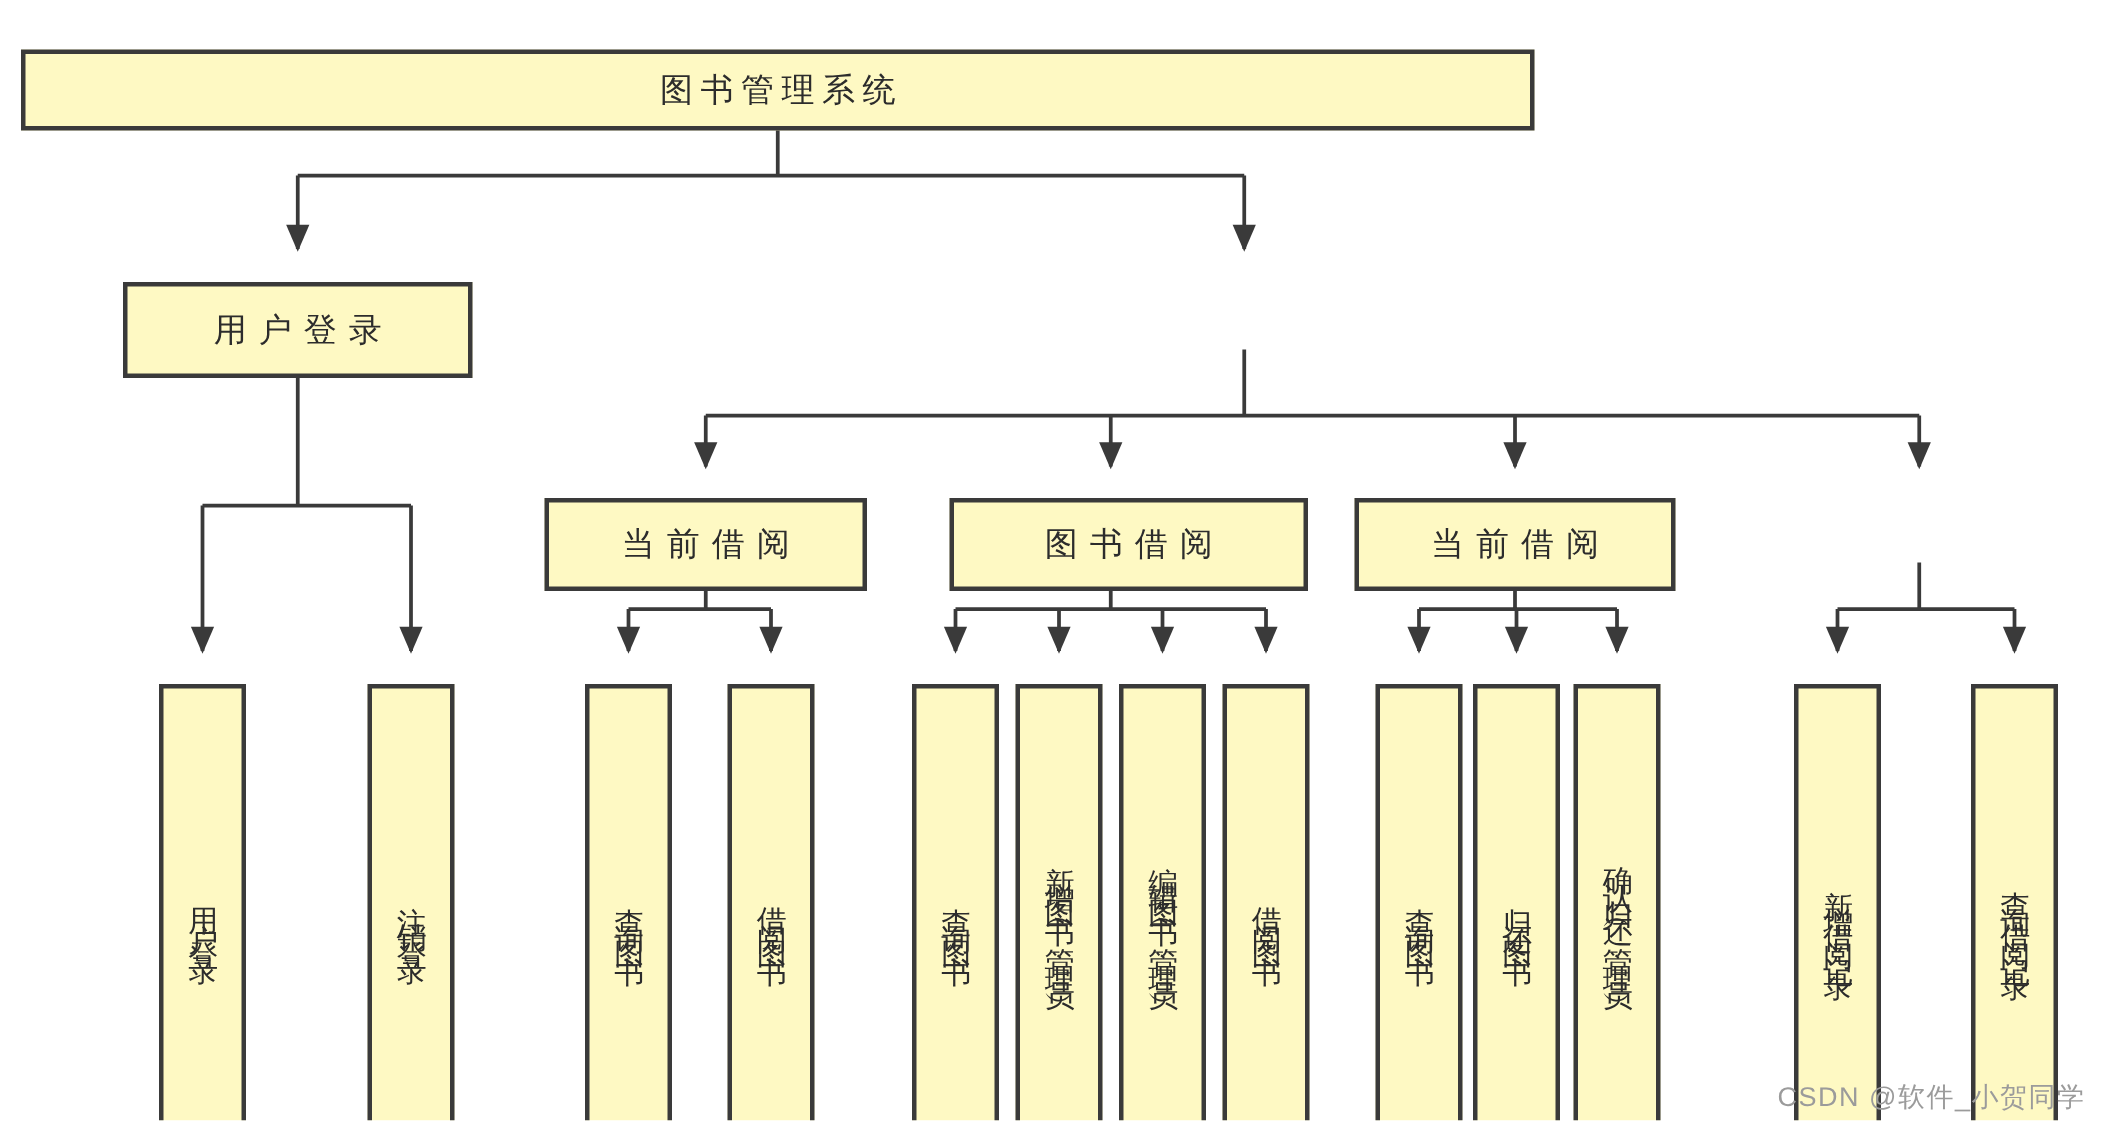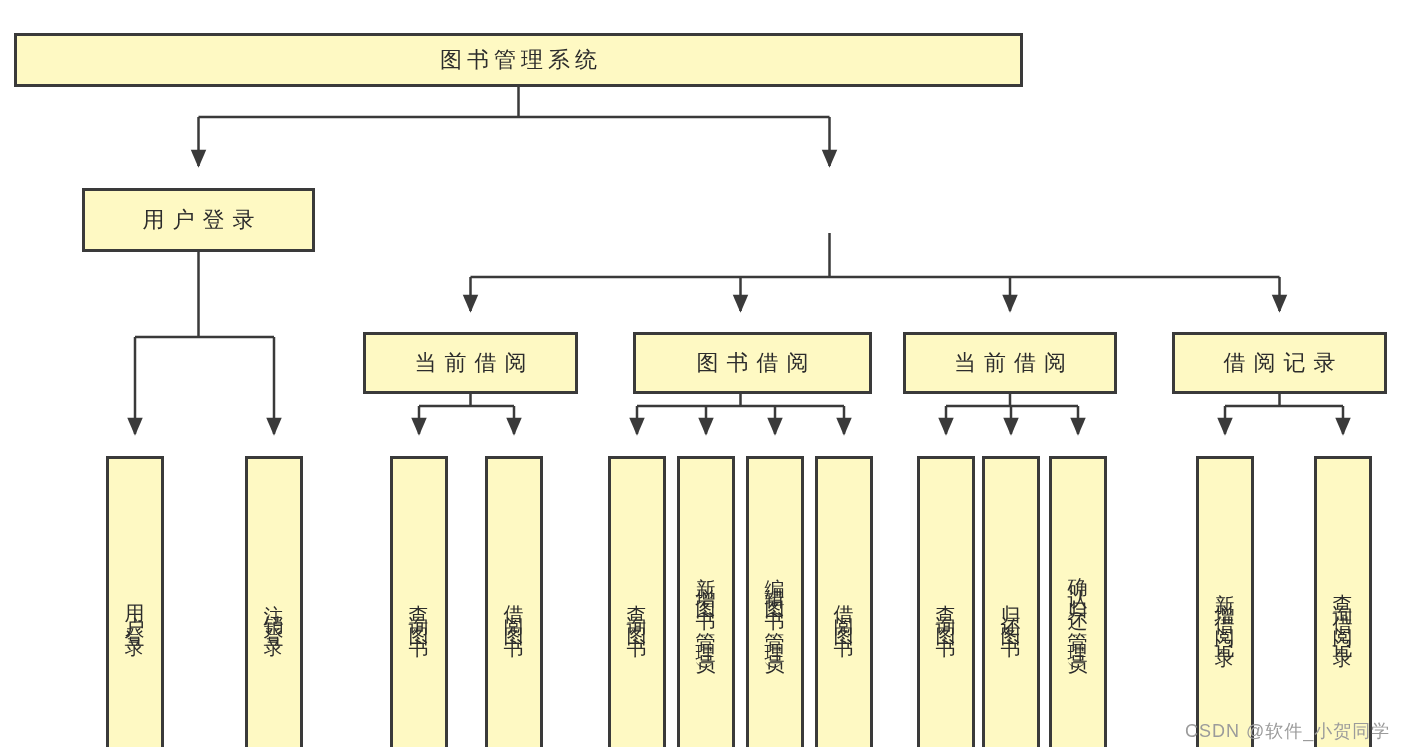--- a/index.html
+++ b/index.html
@@ -91,23 +91,20 @@
 
   <div class="box l23" style="left:363px;top:313px;width:215px;height:62px">
     <span class="hl">当前借阅</span>
   </div>
   <div class="box l23" style="left:633px;top:313px;width:239px;height:62px">
     <span class="hl">图书借阅</span>
   </div>
   <div class="box l23" style="left:903px;top:313px;width:214px;height:62px">
     <span class="hl">当前借阅</span>
   </div>
-  <div class="box l23" style="left:1172px;top:313px;width:215px;height:62px">
-    <span class="hl">借阅记录</span>
-  </div>
 
   <div class="box" style="left:106px;top:437px;width:58px;height:299px">
     <span class="vl">用户登录</span>
   </div>
   <div class="box" style="left:245px;top:437px;width:58px;height:299px">
     <span class="vl">注销登录</span>
   </div>
 
   <div class="box" style="left:390px;top:437px;width:58px;height:299px">
     <span class="vl">查询图书</span>

